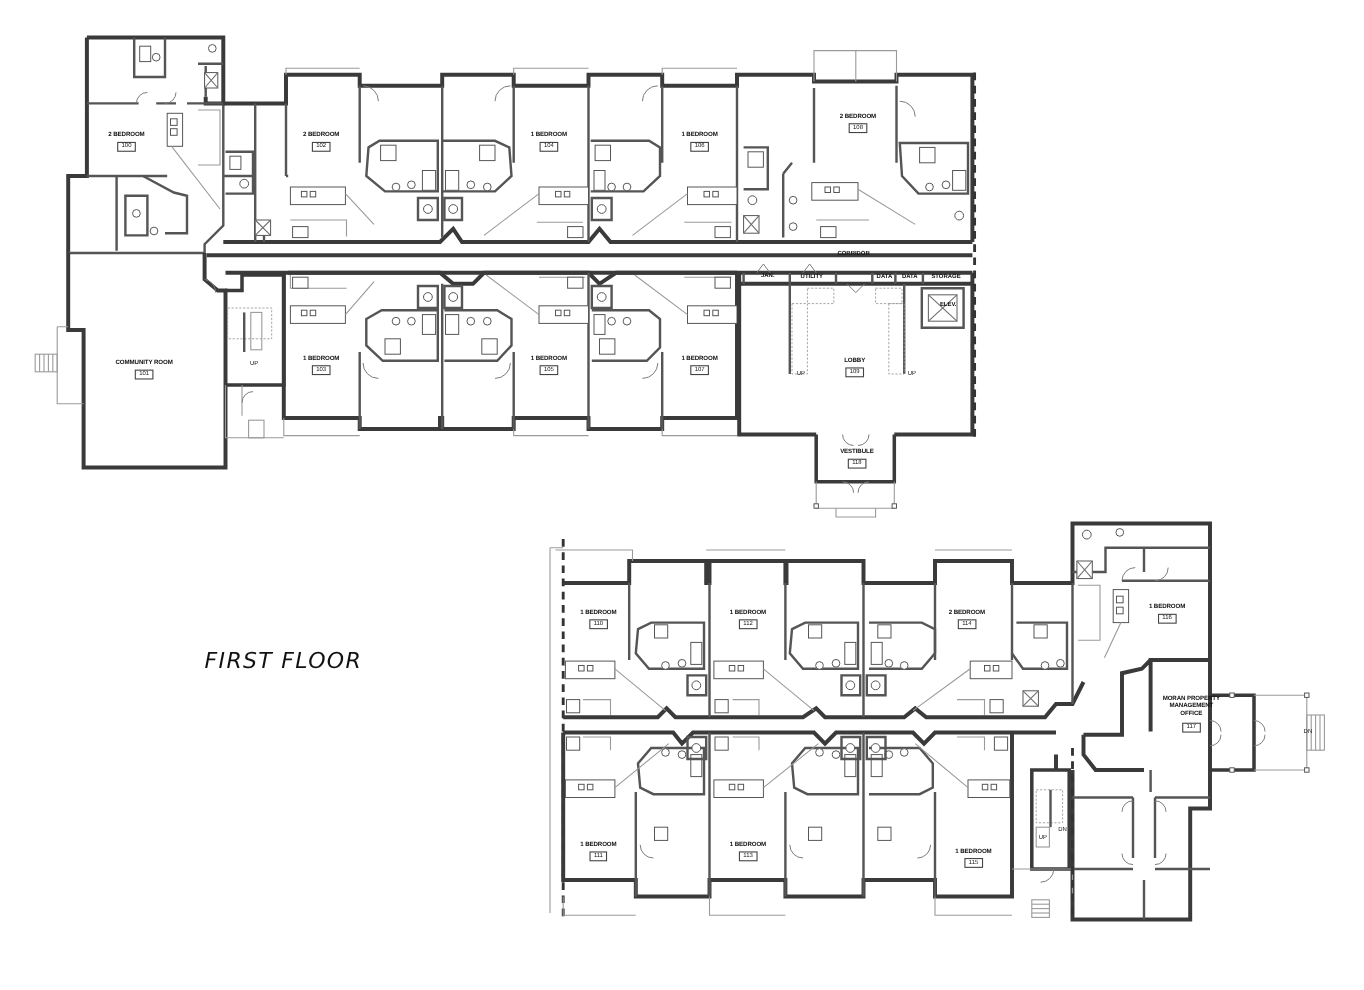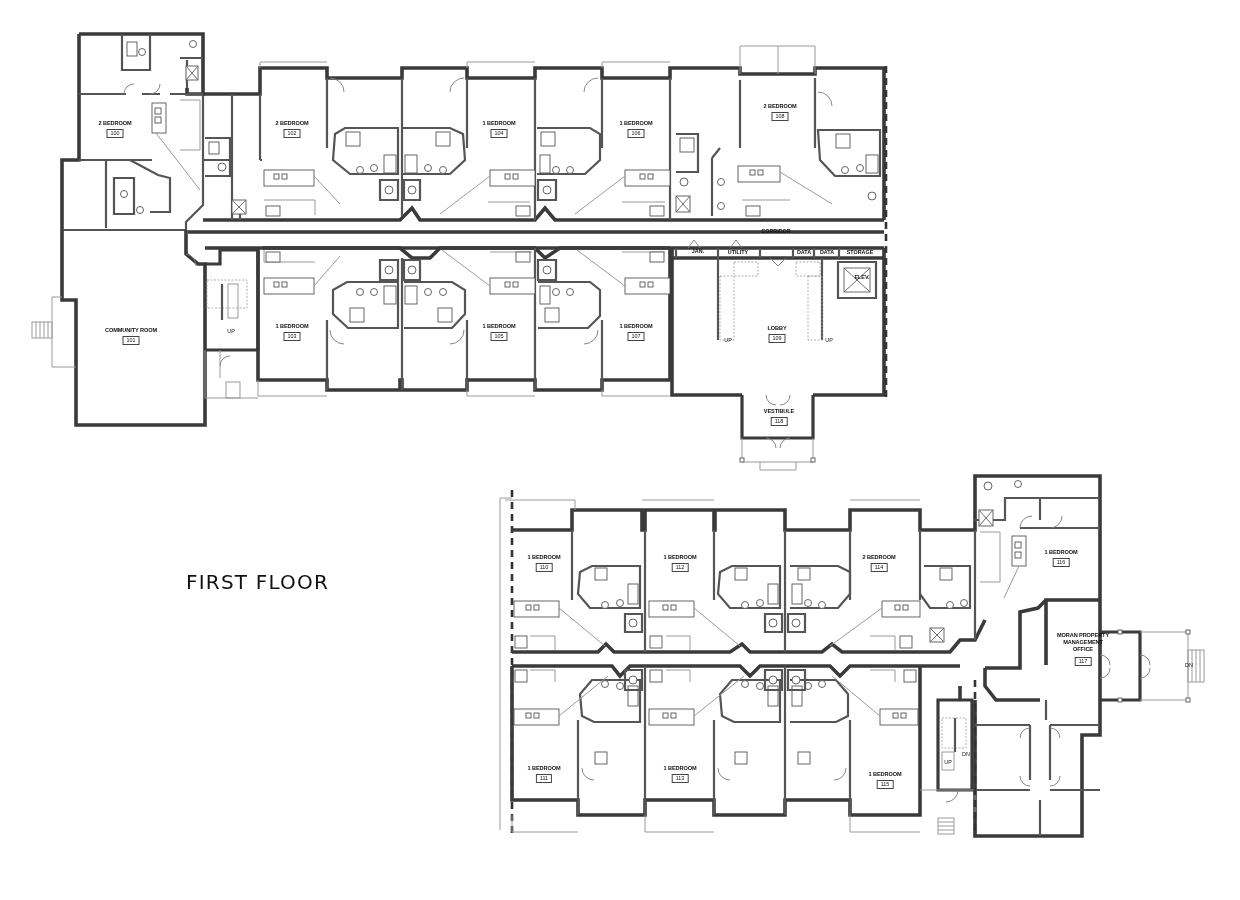--- a/index.html
+++ b/index.html
@@ -11,21 +11,21 @@
     .thin { fill: none; stroke: #9a9a9a; stroke-width: 1; }
     .thin-dk { fill: none; stroke: #6e6e6e; stroke-width: 1; }
     .door { fill: none; stroke: #7a7a7a; stroke-width: 0.9; }
     .dash { fill: none; stroke: #333; stroke-width: 2.6; stroke-dasharray: 7 5; }
     .fixture { fill: #fff; stroke: #555; stroke-width: 0.9; }
     .stair { fill: none; stroke: #9a9a9a; stroke-width: 0.8; stroke-dasharray: 2 1.5; }
     .room-label { position: absolute; font-family: "Liberation Sans", sans-serif; font-weight: bold; font-size: 5.6px; color: #111; text-align: center; white-space: nowrap; transform: translateX(-50%); letter-spacing: -0.1px; line-height: 6.2px; }
     .room-num { position: absolute; font-family: "Liberation Sans", sans-serif; font-size: 5.4px; color: #111; text-align: center; border: 0.8px solid #444; padding: 0 3px; transform: translateX(-50%); line-height: 6.6px; background: #fff; }
     .small-label { position: absolute; font-family: "Liberation Sans", sans-serif; font-weight: bold; font-size: 5.4px; color: #111; white-space: nowrap; transform: translateX(-50%); }
     .stair-label { position: absolute; font-family: "Liberation Sans", sans-serif; font-size: 5.4px; color: #111; transform: translateX(-50%); }
-    #floor-title { position: absolute; left: 186px; top: 570px; font-family: "DejaVu Sans", sans-serif; font-size: 20px; letter-spacing: 1.2px; color: #111; }
+    #floor-title { position: absolute; left: 186px; top: 588px; font-family: "DejaVu Sans", sans-serif; font-size: 20px; letter-spacing: 1.2px; color: #111; font-style: italic; }
   </style>
 </head>
 <body>
 
 <svg id="plan" viewBox="0 0 1240 900" xmlns="http://www.w3.org/2000/svg">
 
   <g>
 
     <g>
       <path class="wall-ext" d="M79 34 H203 V94 H187 V88"></path>

